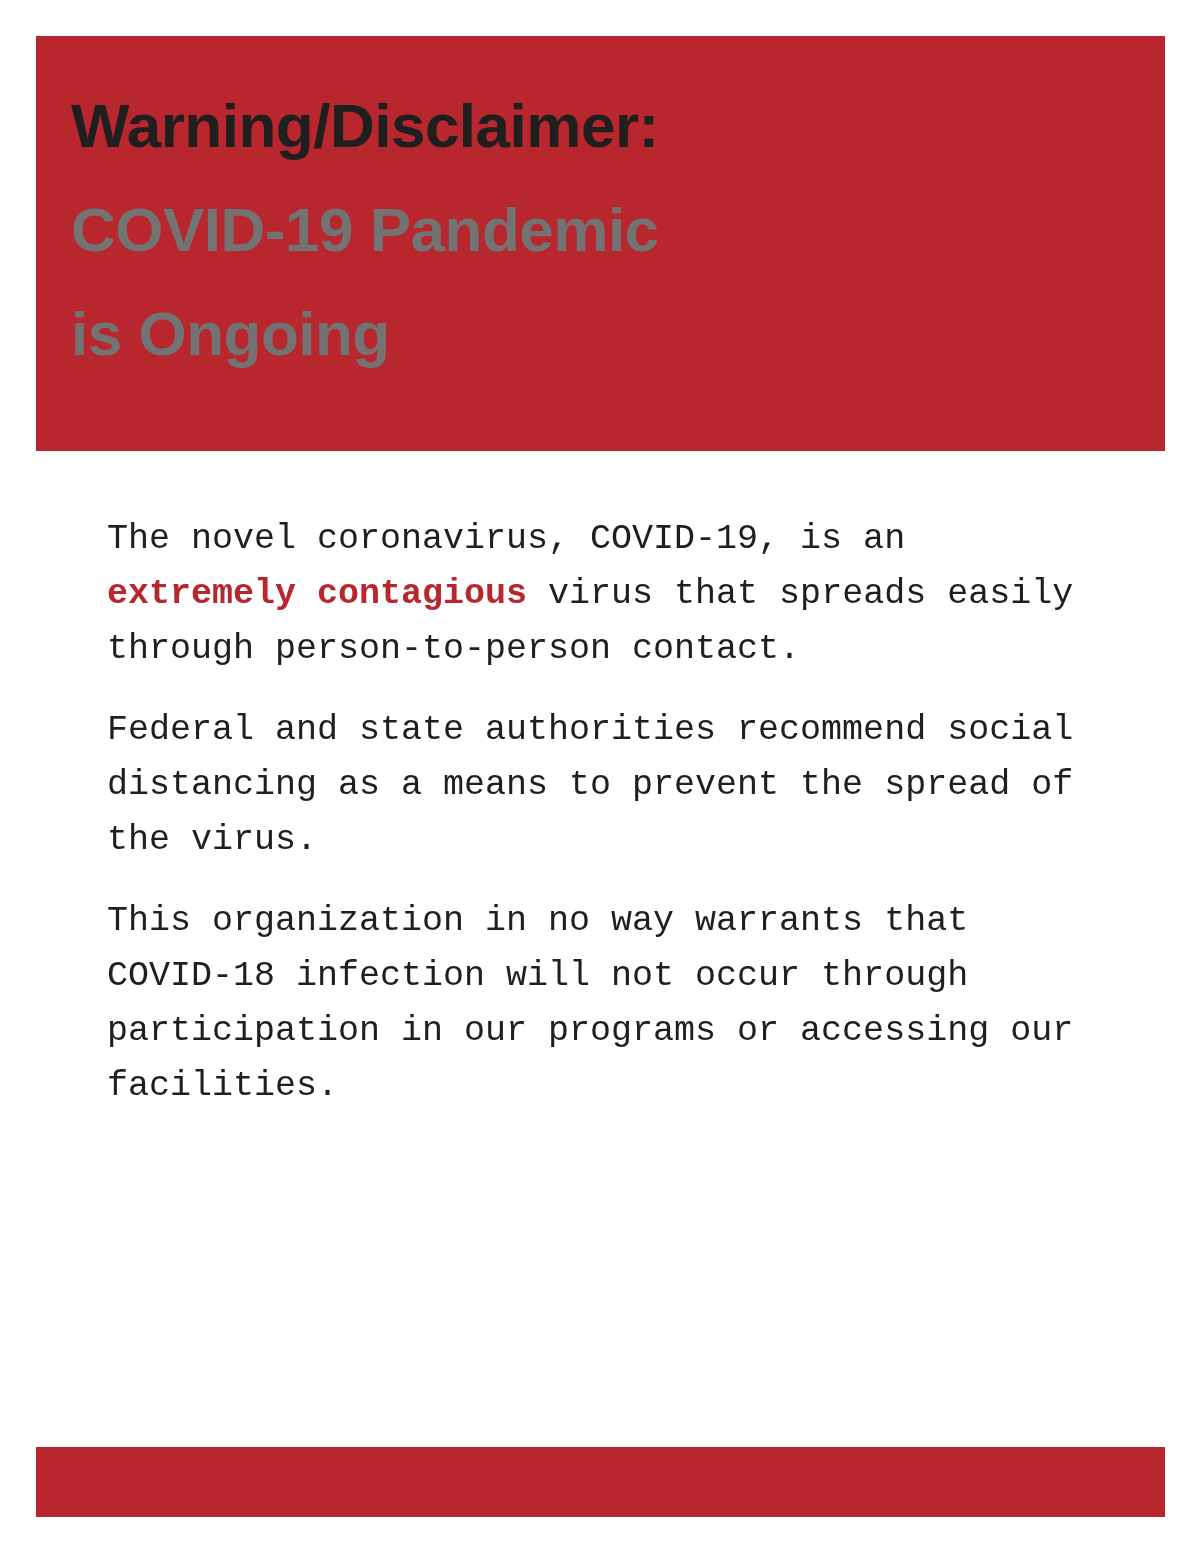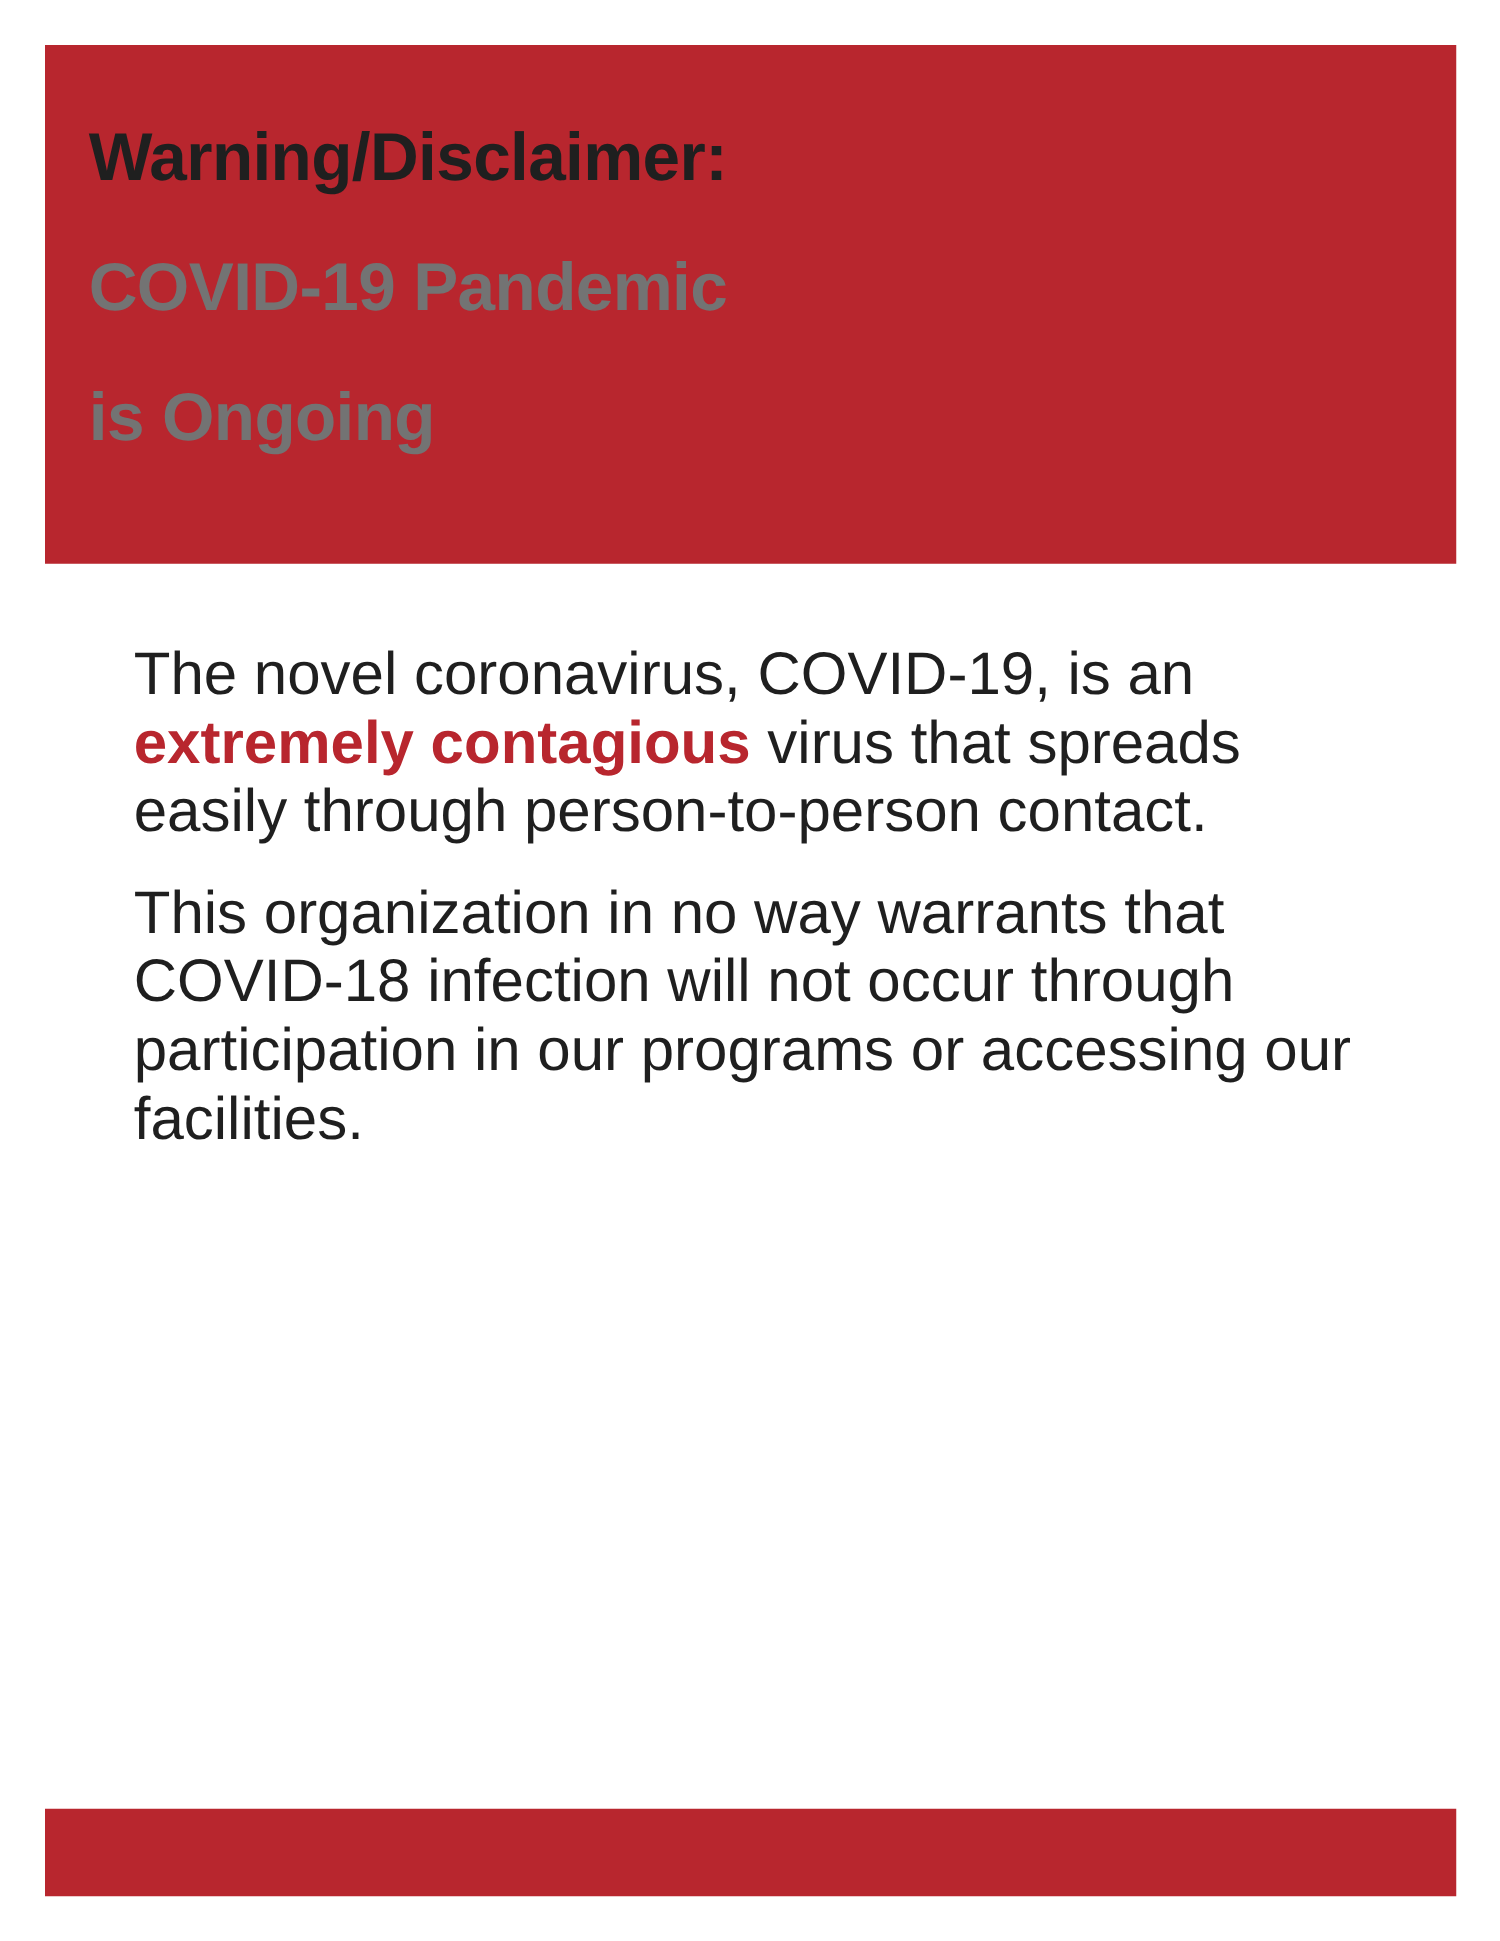--- a/index.html
+++ b/index.html
@@ -4,43 +4,44 @@
 <style>
   html, body { margin: 0; padding: 0; background: #ffffff; }
   body { width: 1200px; height: 1553px; position: relative; overflow: hidden; font-family: "Liberation Sans", sans-serif; }
   .header-box {
     position: absolute; left: 36px; top: 36px; width: 1129px; height: 415px;
     background: #b8262e;
   }
   .title {
     position: absolute; left: 71px; top: 74px; margin: 0;
     font-family: "Liberation Sans", sans-serif; font-weight: bold;
-    font-size: 54px; line-height: 104px; letter-spacing: -0.5px;
+    font-size: 62px; line-height: 104px; letter-spacing: -0.5px;
   }
   .title .line1 { color: #1f1f1f; display: block; }
   .title .line2, .title .line3 { color: #737373; display: block; }
   .body-text {
     position: absolute; left: 107px; top: 512px; width: 1000px;
-    font-family: Liberation Sans, sans-serif; font-size: 48px; line-height: 55px; color: #1f1f1f;
+    font-family: Liberation Mono, monospace; font-size: 35px; line-height: 55px; color: #1f1f1f;
   }
   .body-text p { margin: 0 0 26px 0; }
   .red-bold { color: #b8262e; font-weight: bold; }
   .footer-bar {
     position: absolute; left: 36px; top: 1447px; width: 1129px; height: 70px;
     background: #b8262e;
   }
 </style>
 </head>
 <body>
 
 <div class="header-box"></div>
 <h1 class="title">
   <span class="line1">Warning/Disclaimer:</span>
   <span class="line2">COVID-19 Pandemic</span>
   <span class="line3">is Ongoing</span>
 </h1>
 
 <div class="body-text">
   <p><span>The novel coronavirus, COVID-19, is an </span><span class="red-bold">extremely contagious</span><span> virus that spreads easily through person-to-person contact.</span></p>
+  <p>Federal and state authorities recommend social distancing as a means to prevent the spread of the virus.</p>
   <p>This organization in no way warrants that COVID-18 infection will not occur through participation in our programs or accessing our facilities.</p>
 </div>
 
 <div class="footer-bar"></div>
 
 </body></html>

